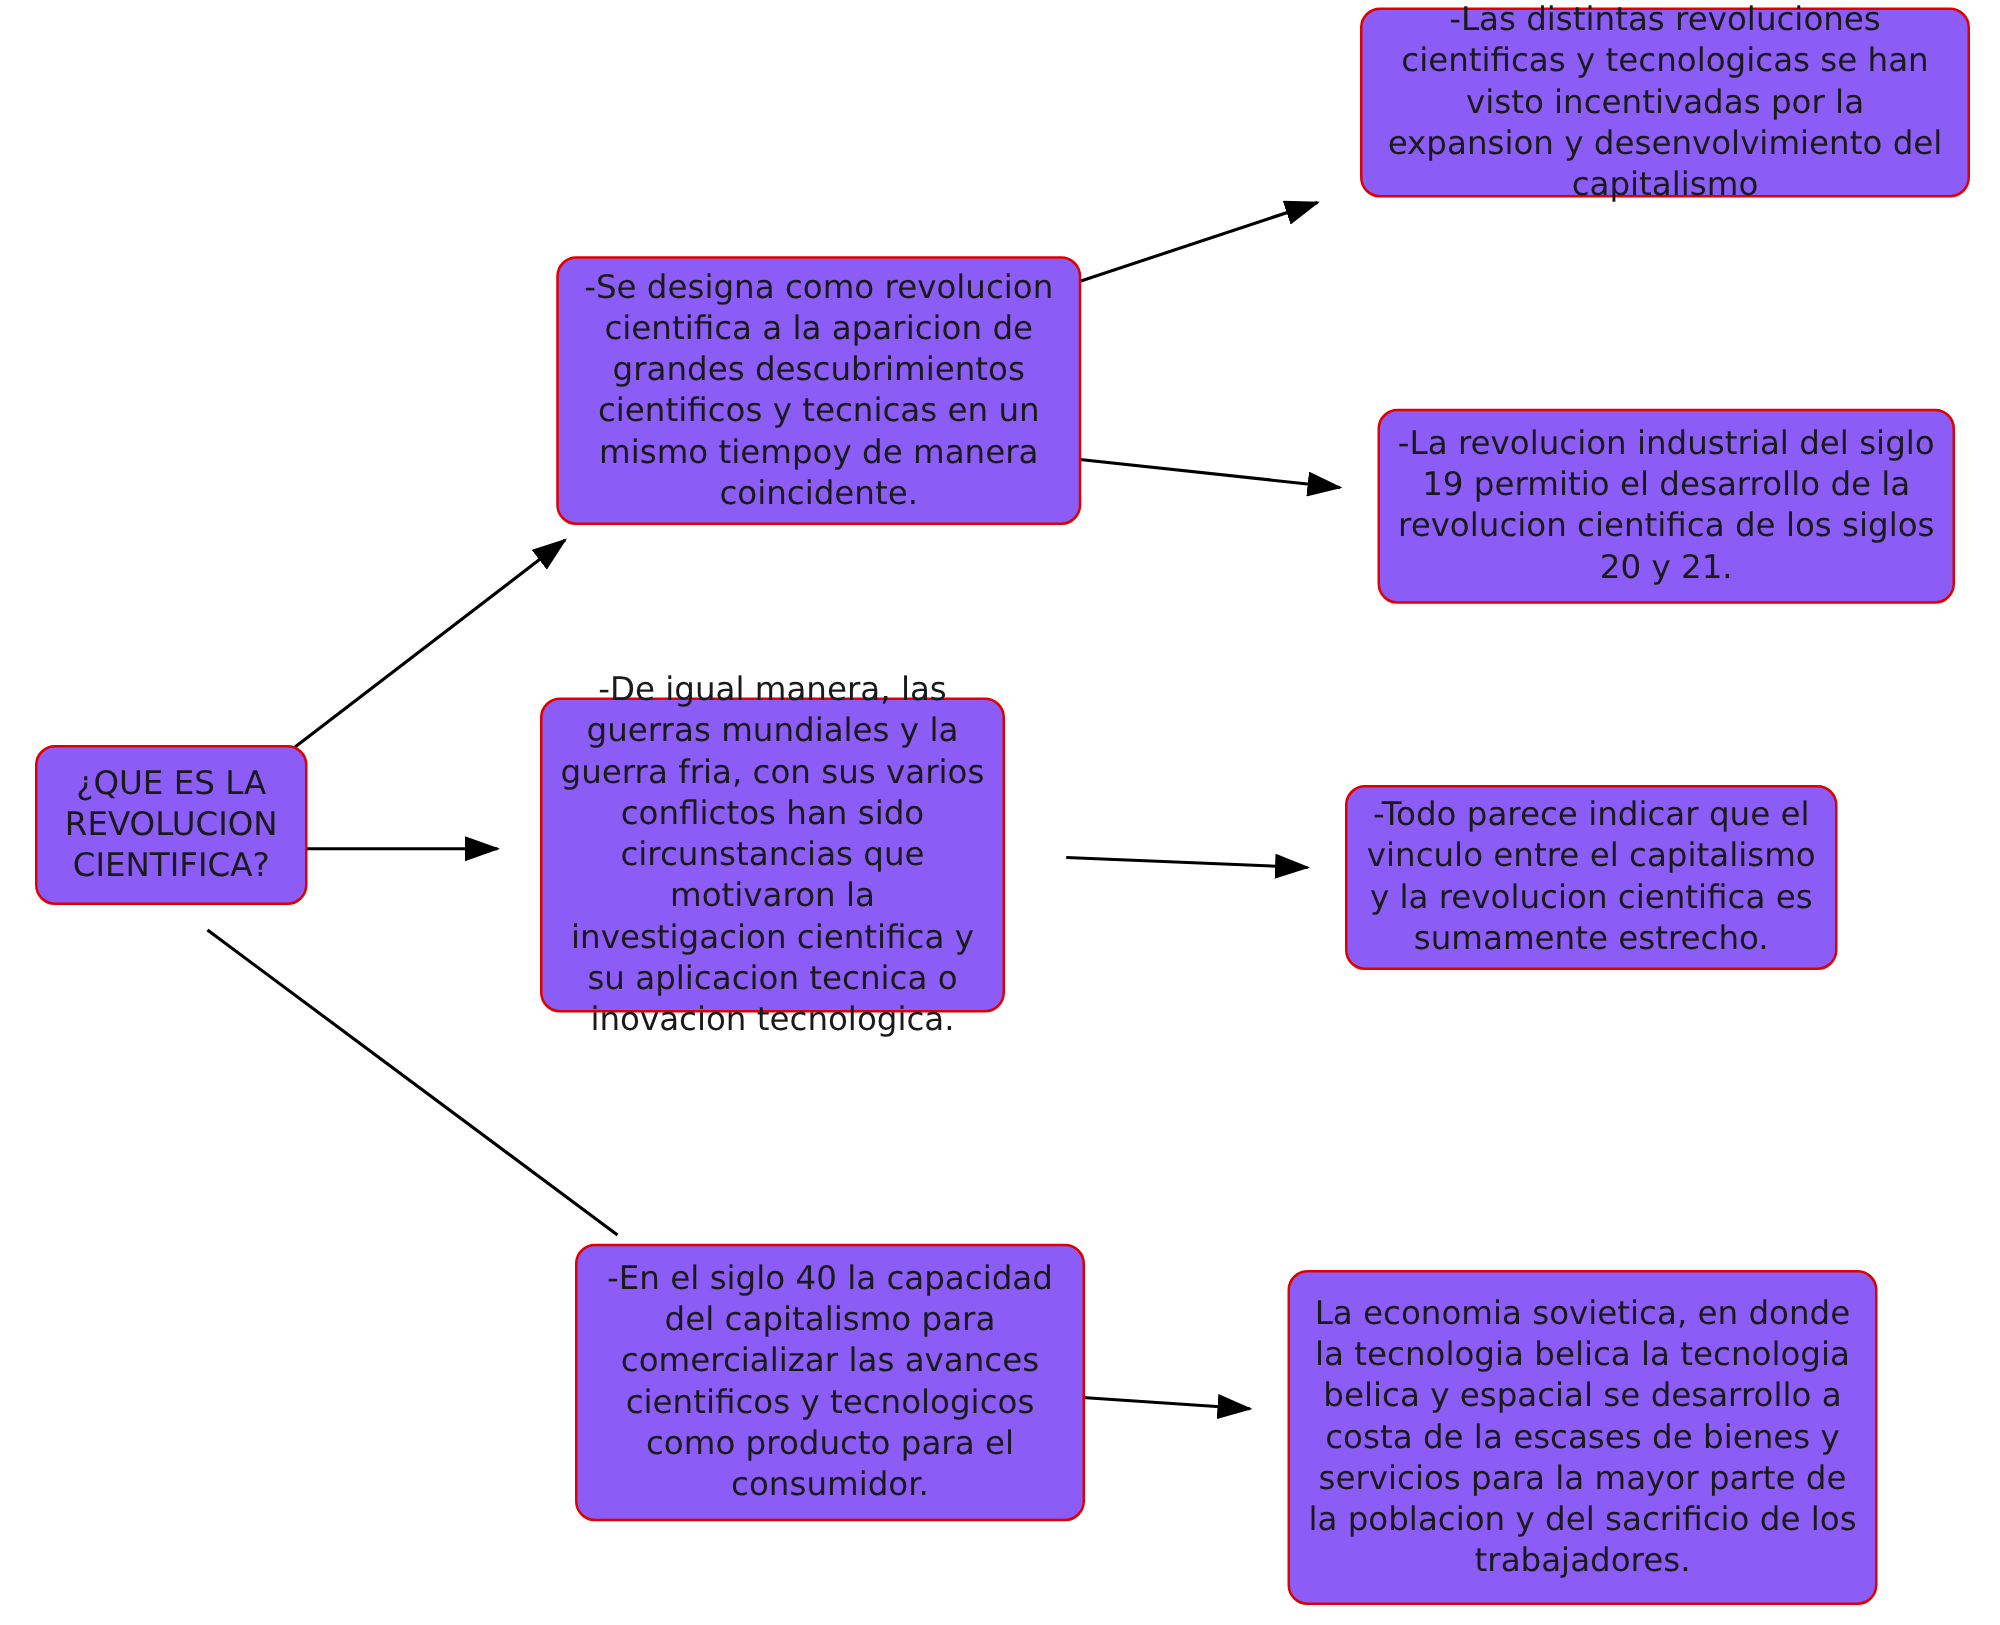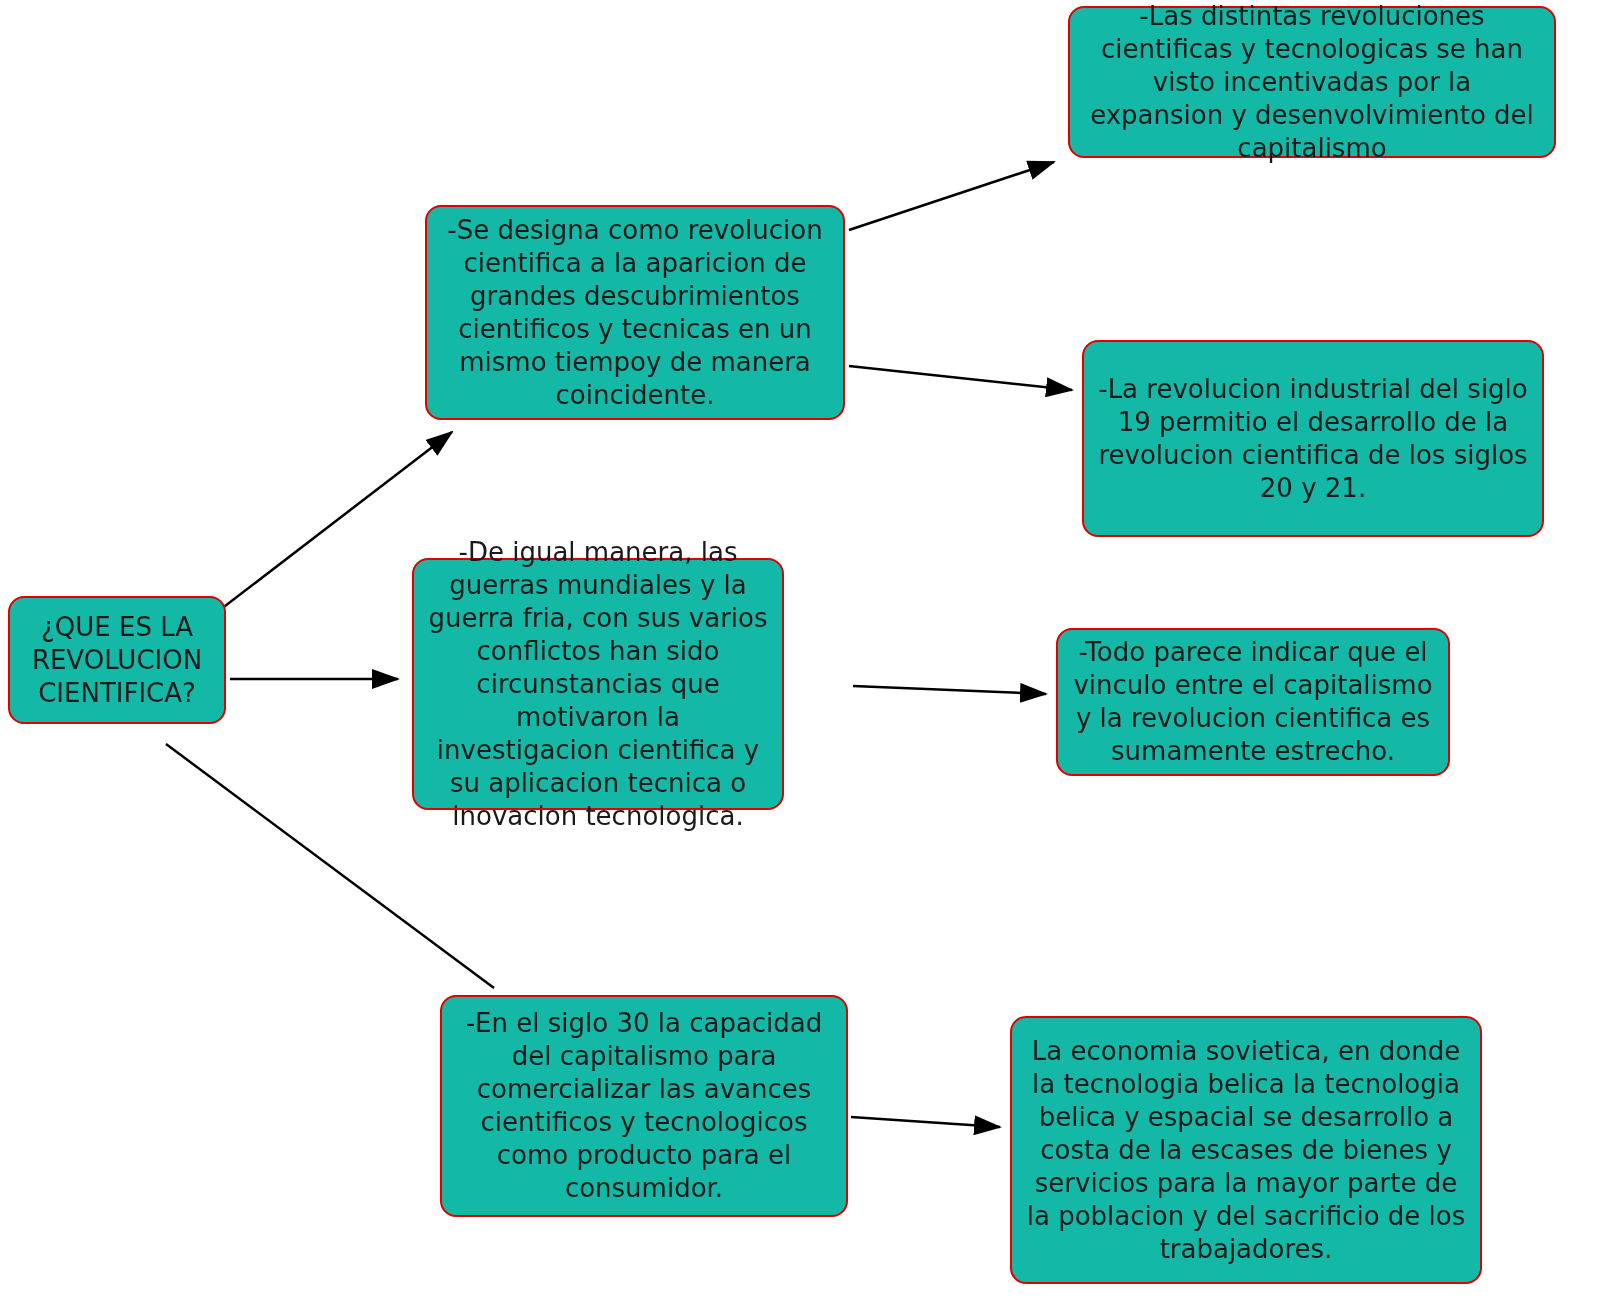--- a/index.html
+++ b/index.html
@@ -15,29 +15,30 @@
     position: absolute;
     left: 0; top: 0;
     width: 1600px; height: 1300px;
     pointer-events: none;
   }
   .node {
     position: absolute;
     box-sizing: border-box;
     border: 2.5px solid var(--node-border, #e00000);
     border-radius: 16px;
-    background: #14b8a6;
+    background: #8b5cf6;
     color: #1a1a1a;
     font-size: 26px;
     line-height: 33px;
     text-align: center;
     display: flex;
     align-items: center;
     justify-content: center;
     padding: 10px 14px;
+    margin-left: 20px;
   }
 </style>
 </head>
 <body>
 
 <div class="canvas">
 
   <svg class="arrow-layer" width="1600" height="1300" viewBox="0 0 1600 1300" xmlns="http://www.w3.org/2000/svg">
     <defs>
       <marker id="arrowhead" markerUnits="userSpaceOnUse" markerWidth="28" markerHeight="20" refX="26" refY="10" orient="auto">
@@ -59,28 +60,28 @@
 
   <div class="node" style="left:425px; top:205px; width:420px; height:215px;">
     <span>-Se designa como revolucion cientifica a la aparicion de grandes descubrimientos cientificos y tecnicas en un mismo tiempoy de manera coincidente.</span>
   </div>
 
   <div class="node" style="left:412px; top:558px; width:372px; height:252px;">
     <span>-De igual manera, las guerras mundiales y la guerra fria, con sus varios conflictos han sido circunstancias que motivaron la investigacion cientifica y su aplicacion tecnica o inovacion tecnologica.</span>
   </div>
 
   <div class="node" style="left:440px; top:995px; width:408px; height:222px;">
-    <span>-En el siglo 30 la capacidad del capitalismo para comercializar las avances cientificos y tecnologicos como producto para el consumidor.</span>
+    <span>-En el siglo 40 la capacidad del capitalismo para comercializar las avances cientificos y tecnologicos como producto para el consumidor.</span>
   </div>
 
   <div class="node" style="left:1068px; top:6px; width:488px; height:152px;">
     <span>-Las distintas revoluciones cientificas y tecnologicas se han visto incentivadas por la expansion y desenvolvimiento del capitalismo</span>
   </div>
 
-  <div class="node" style="left:1082px; top:340px; width:462px; height:197px;">
+  <div class="node" style="left:1082px; top:327px; width:462px; height:156px;">
     <span>-La revolucion industrial del siglo 19 permitio el desarrollo de la revolucion cientifica de los siglos 20 y 21.</span>
   </div>
 
   <div class="node" style="left:1010px; top:1016px; width:472px; height:268px;">
     <span>La economia sovietica, en donde la tecnologia belica la tecnologia belica y espacial se desarrollo a costa de la escases de bienes y servicios para la mayor parte de la poblacion y del sacrificio de los trabajadores.</span>
   </div>
 
   <div class="node" style="left:1056px; top:628px; width:394px; height:148px;">
     <span>-Todo parece indicar que el vinculo entre el capitalismo y la revolucion cientifica es sumamente estrecho.</span>
   </div>

